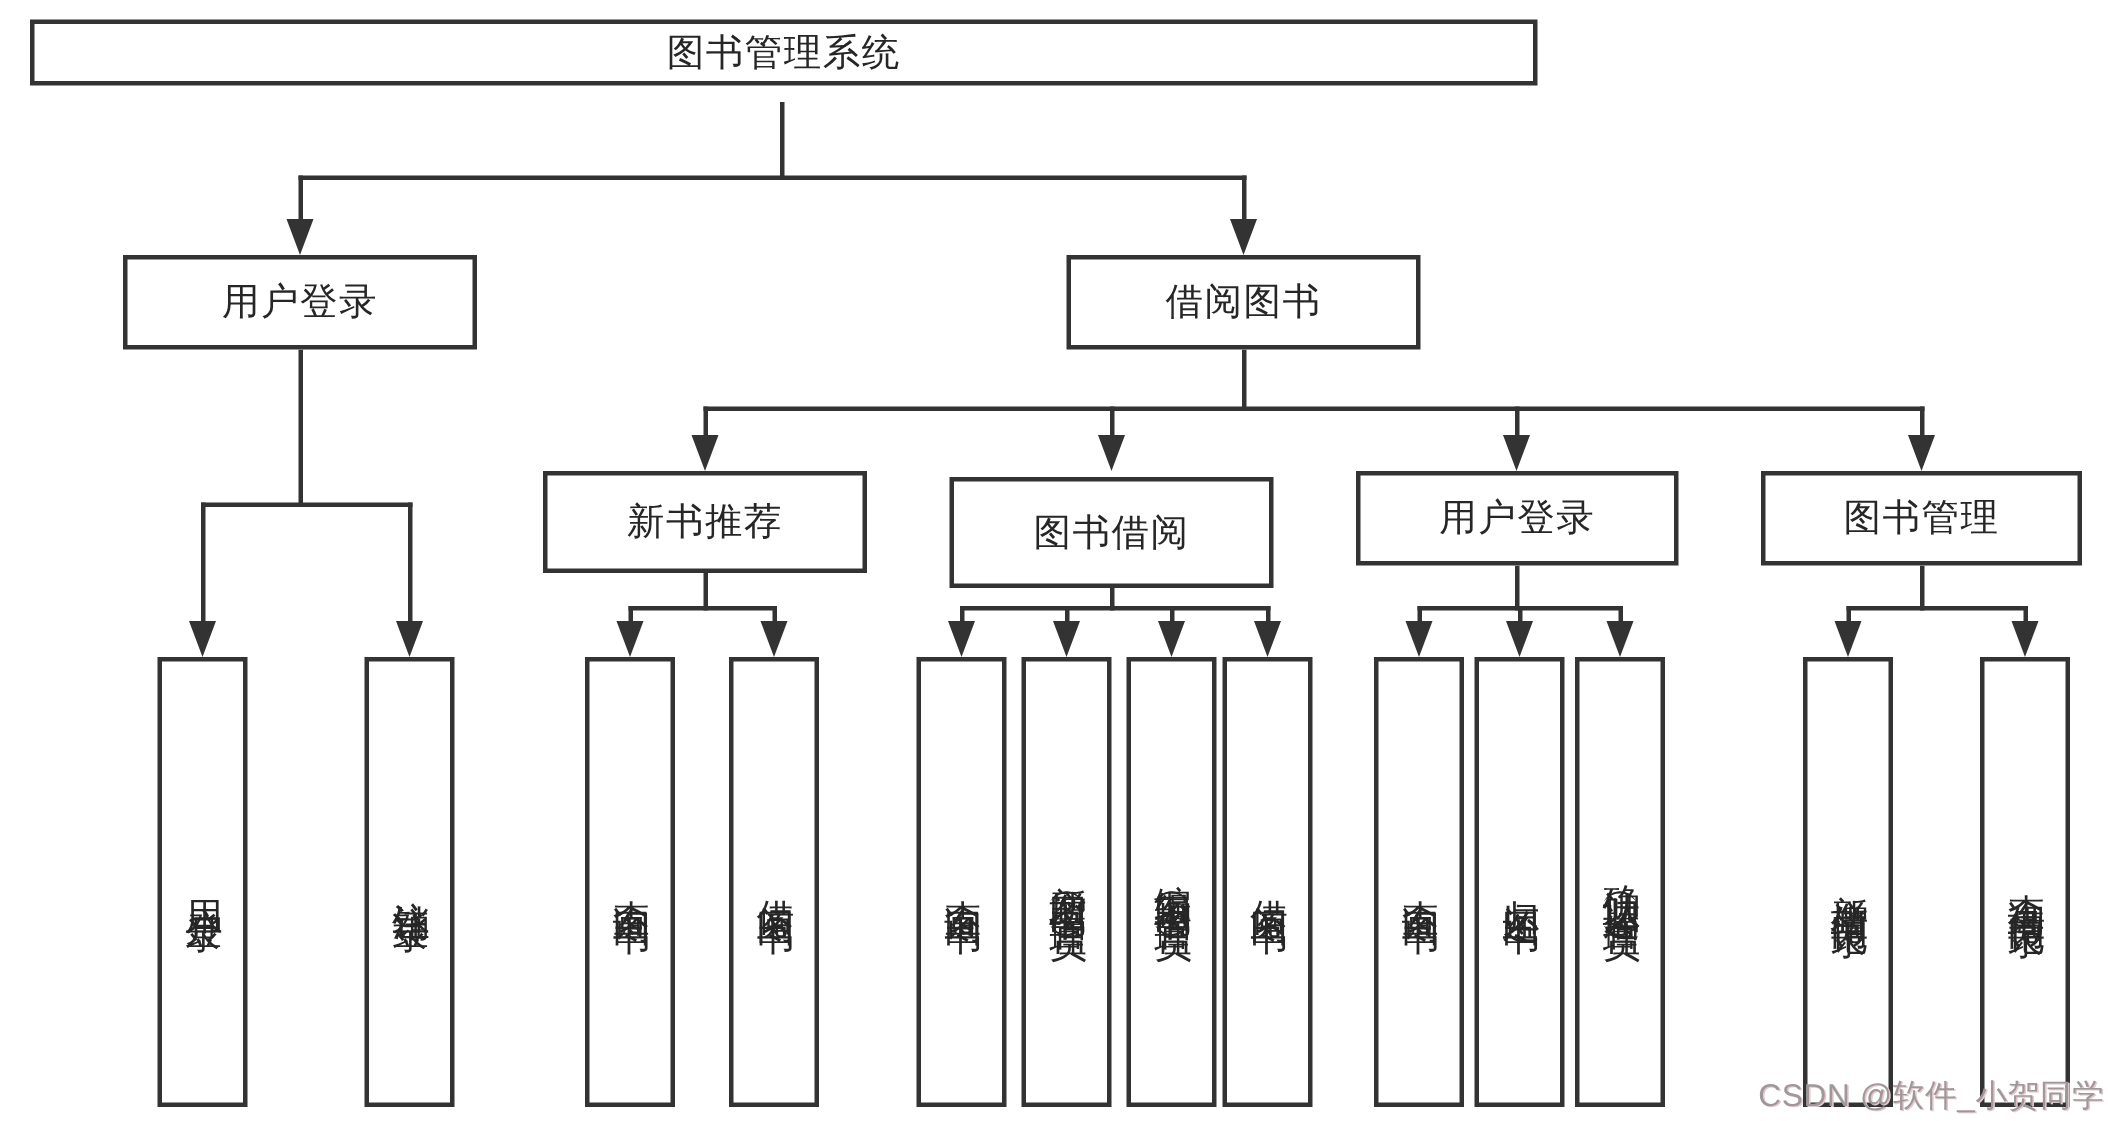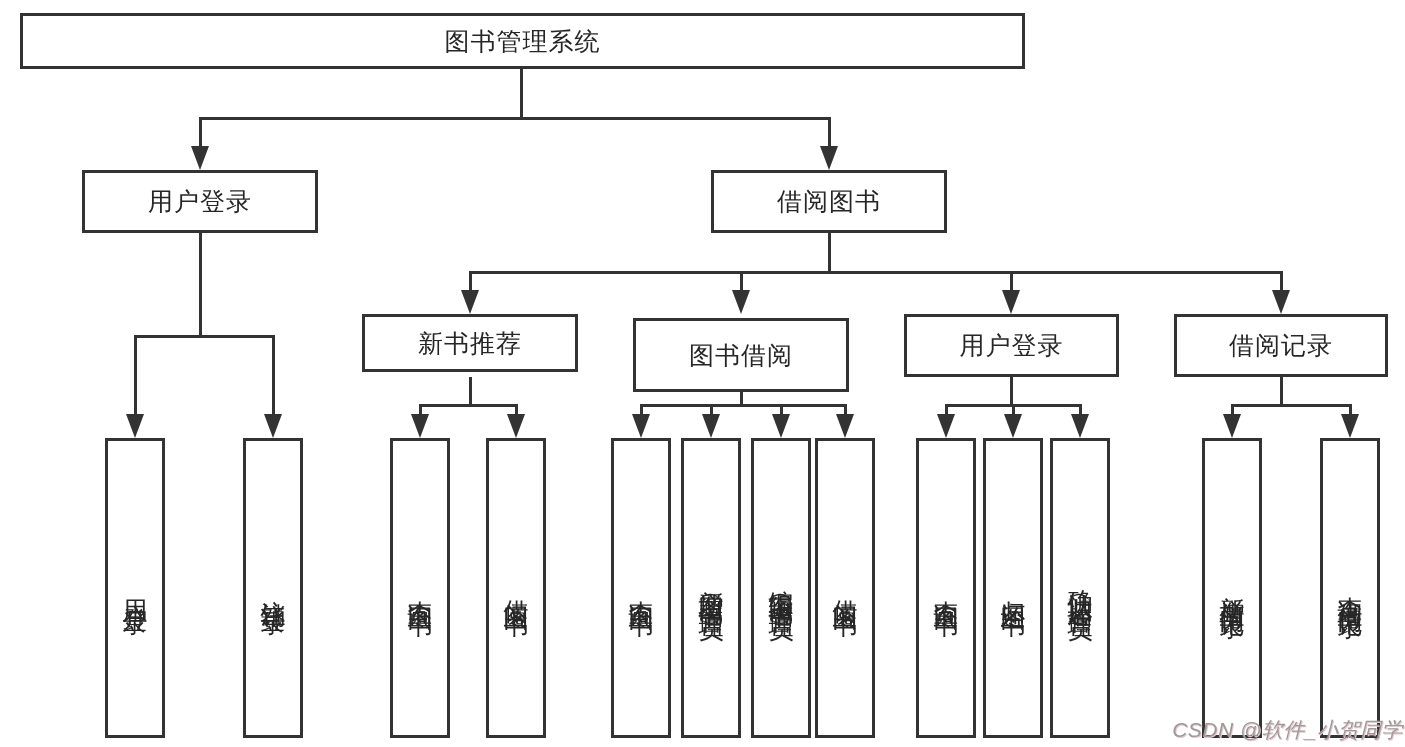--- a/index.html
+++ b/index.html
@@ -22,21 +22,20 @@
   .vline,.stem{width:3px;}
   .arrowhead{
     position:absolute;width:0;height:0;
     border-left:9px solid transparent;border-right:9px solid transparent;
     border-top:24px solid #333333;
   }
   .watermark{
     position:absolute;right:2px;bottom:3px;z-index:10;
     font-size:21px;color:#9a9a9a;letter-spacing:0.5px;white-space:nowrap;
     text-shadow:1px 1px 0 #ecc6cd;
-    font-style:italic;
   }
 </style>
 </head>
 <body>
 
 <div id="canvas">
 
   <div id="connectors">
       <div class="vline" style="left: 519.5px; top: 68px; height: 52px;"></div>
       <div class="vline" style="left: 198.5px; top: 233px; height: 105px;"></div>
@@ -85,42 +84,42 @@
       <div class="stem" style="left: 1011.5px; top: 404px; height: 18px;"></div>
       <div class="arrowhead" style="left: 1004px; top: 414px;"></div>
       <div class="stem" style="left: 1078.5px; top: 404px; height: 18px;"></div>
       <div class="arrowhead" style="left: 1071px; top: 414px;"></div>
       <div class="stem" style="left: 1230.5px; top: 404px; height: 18px;"></div>
       <div class="arrowhead" style="left: 1223px; top: 414px;"></div>
       <div class="stem" style="left: 1348.5px; top: 404px; height: 18px;"></div>
       <div class="arrowhead" style="left: 1341px; top: 414px;"></div>
     </div>
 
-  <div class="node" style="left:20px;top:13px;width:1005px;height:56px">
+  <div class="node" style="left:20px;top:13px;width:1005px;height:44px">
     <span class="lbl">图书管理系统</span>
   </div>
 
   <div class="node" style="left:82px;top:170px;width:236px;height:63px">
     <span class="lbl">用户登录</span>
   </div>
   <div class="node" style="left:711px;top:170px;width:236px;height:63px">
     <span class="lbl">借阅图书</span>
   </div>
 
-  <div class="node" style="left:362px;top:314px;width:216px;height:58px">
+  <div class="node" style="left:362px;top:314px;width:216px;height:68px">
     <span class="lbl">新书推荐</span>
   </div>
   <div class="node" style="left:633px;top:318px;width:216px;height:74px">
     <span class="lbl">图书借阅</span>
   </div>
   <div class="node" style="left:904px;top:314px;width:215px;height:63px">
     <span class="lbl">用户登录</span>
   </div>
   <div class="node" style="left:1174px;top:314px;width:214px;height:63px">
-    <span class="lbl">借阅记录</span>
+    <span class="lbl">图书管理</span>
   </div>
 
   <div class="node leaf" style="left:105px;top:438px;width:60px;height:300px">
     <span class="lbl">用户登录</span>
   </div>
   <div class="node leaf" style="left:243px;top:438px;width:60px;height:300px">
     <span class="lbl">注销登录</span>
   </div>
 
   <div class="node leaf" style="left:390px;top:438px;width:60px;height:300px">

